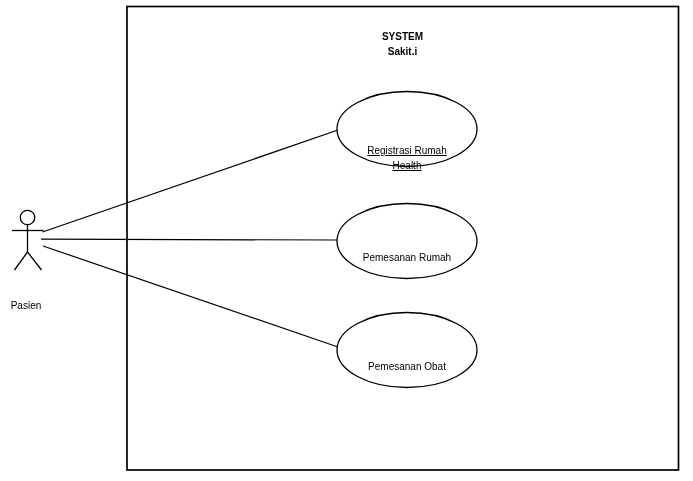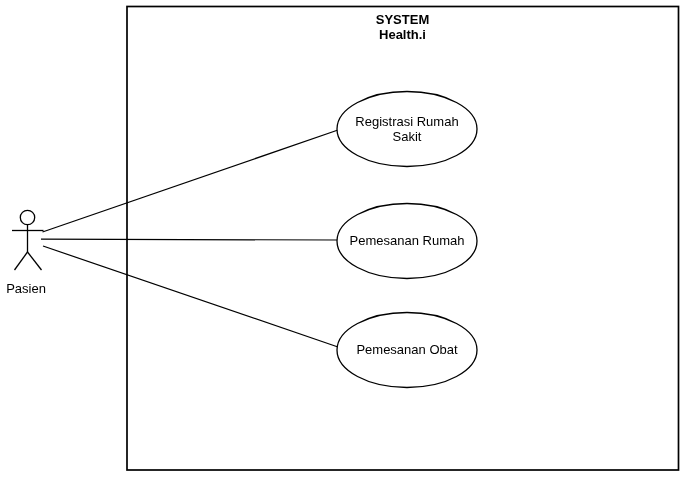--- a/index.html
+++ b/index.html
@@ -16,37 +16,38 @@
     overflow: hidden;
   }
   .canvas svg {
     position: absolute;
     left: 0;
     top: 0;
   }
   .label {
     position: absolute;
     color: #000000;
-    font-size: 13px;
+    font-size: 10px;
     line-height: 15px;
     text-align: center;
     white-space: nowrap;
+    margin-top: 17px;
   }
   .label div { min-height: 0; }
   .system-title {
     left: 127px;
     top: 12px;
     width: 551px;
     font-weight: bold;
   }
   .usecase-label {
     left: 317px;
     width: 180px;
   }
-  .usecase-label-0 { top: 114px; }
+  .usecase-label-0 { top: 126px; text-decoration: underline; }
   .usecase-label-1 { top: 233px; }
   .usecase-label-2 { top: 342px; }
   .actor-label {
     left: -24px;
     top: 281px;
     width: 100px;
   }
 </style>
 </head>
 <body>
@@ -69,26 +70,26 @@
       <circle cx="27.5" cy="217.5" r="7.2"></circle>
       <line x1="27.5" y1="224.7" x2="27.5" y2="252"></line>
       <line x1="12" y1="230.5" x2="43.5" y2="230.5"></line>
       <line x1="27.5" y1="252" x2="14.5" y2="270"></line>
       <line x1="27.5" y1="252" x2="41.5" y2="270"></line>
     </g>
   </svg>
 
   <div class="label system-title">
     <div>SYSTEM</div>
-    <div>Health.i</div>
+    <div>Sakit.i</div>
   </div>
 
   <div class="label usecase-label usecase-label-0">
     <div>Registrasi Rumah</div>
-    <div>Sakit</div>
+    <div>Health</div>
   </div>
   <div class="label usecase-label usecase-label-1">
     <div>Pemesanan Rumah</div>
     <div></div>
   </div>
   <div class="label usecase-label usecase-label-2">
     <div>Pemesanan Obat</div>
     <div></div>
   </div>
 

